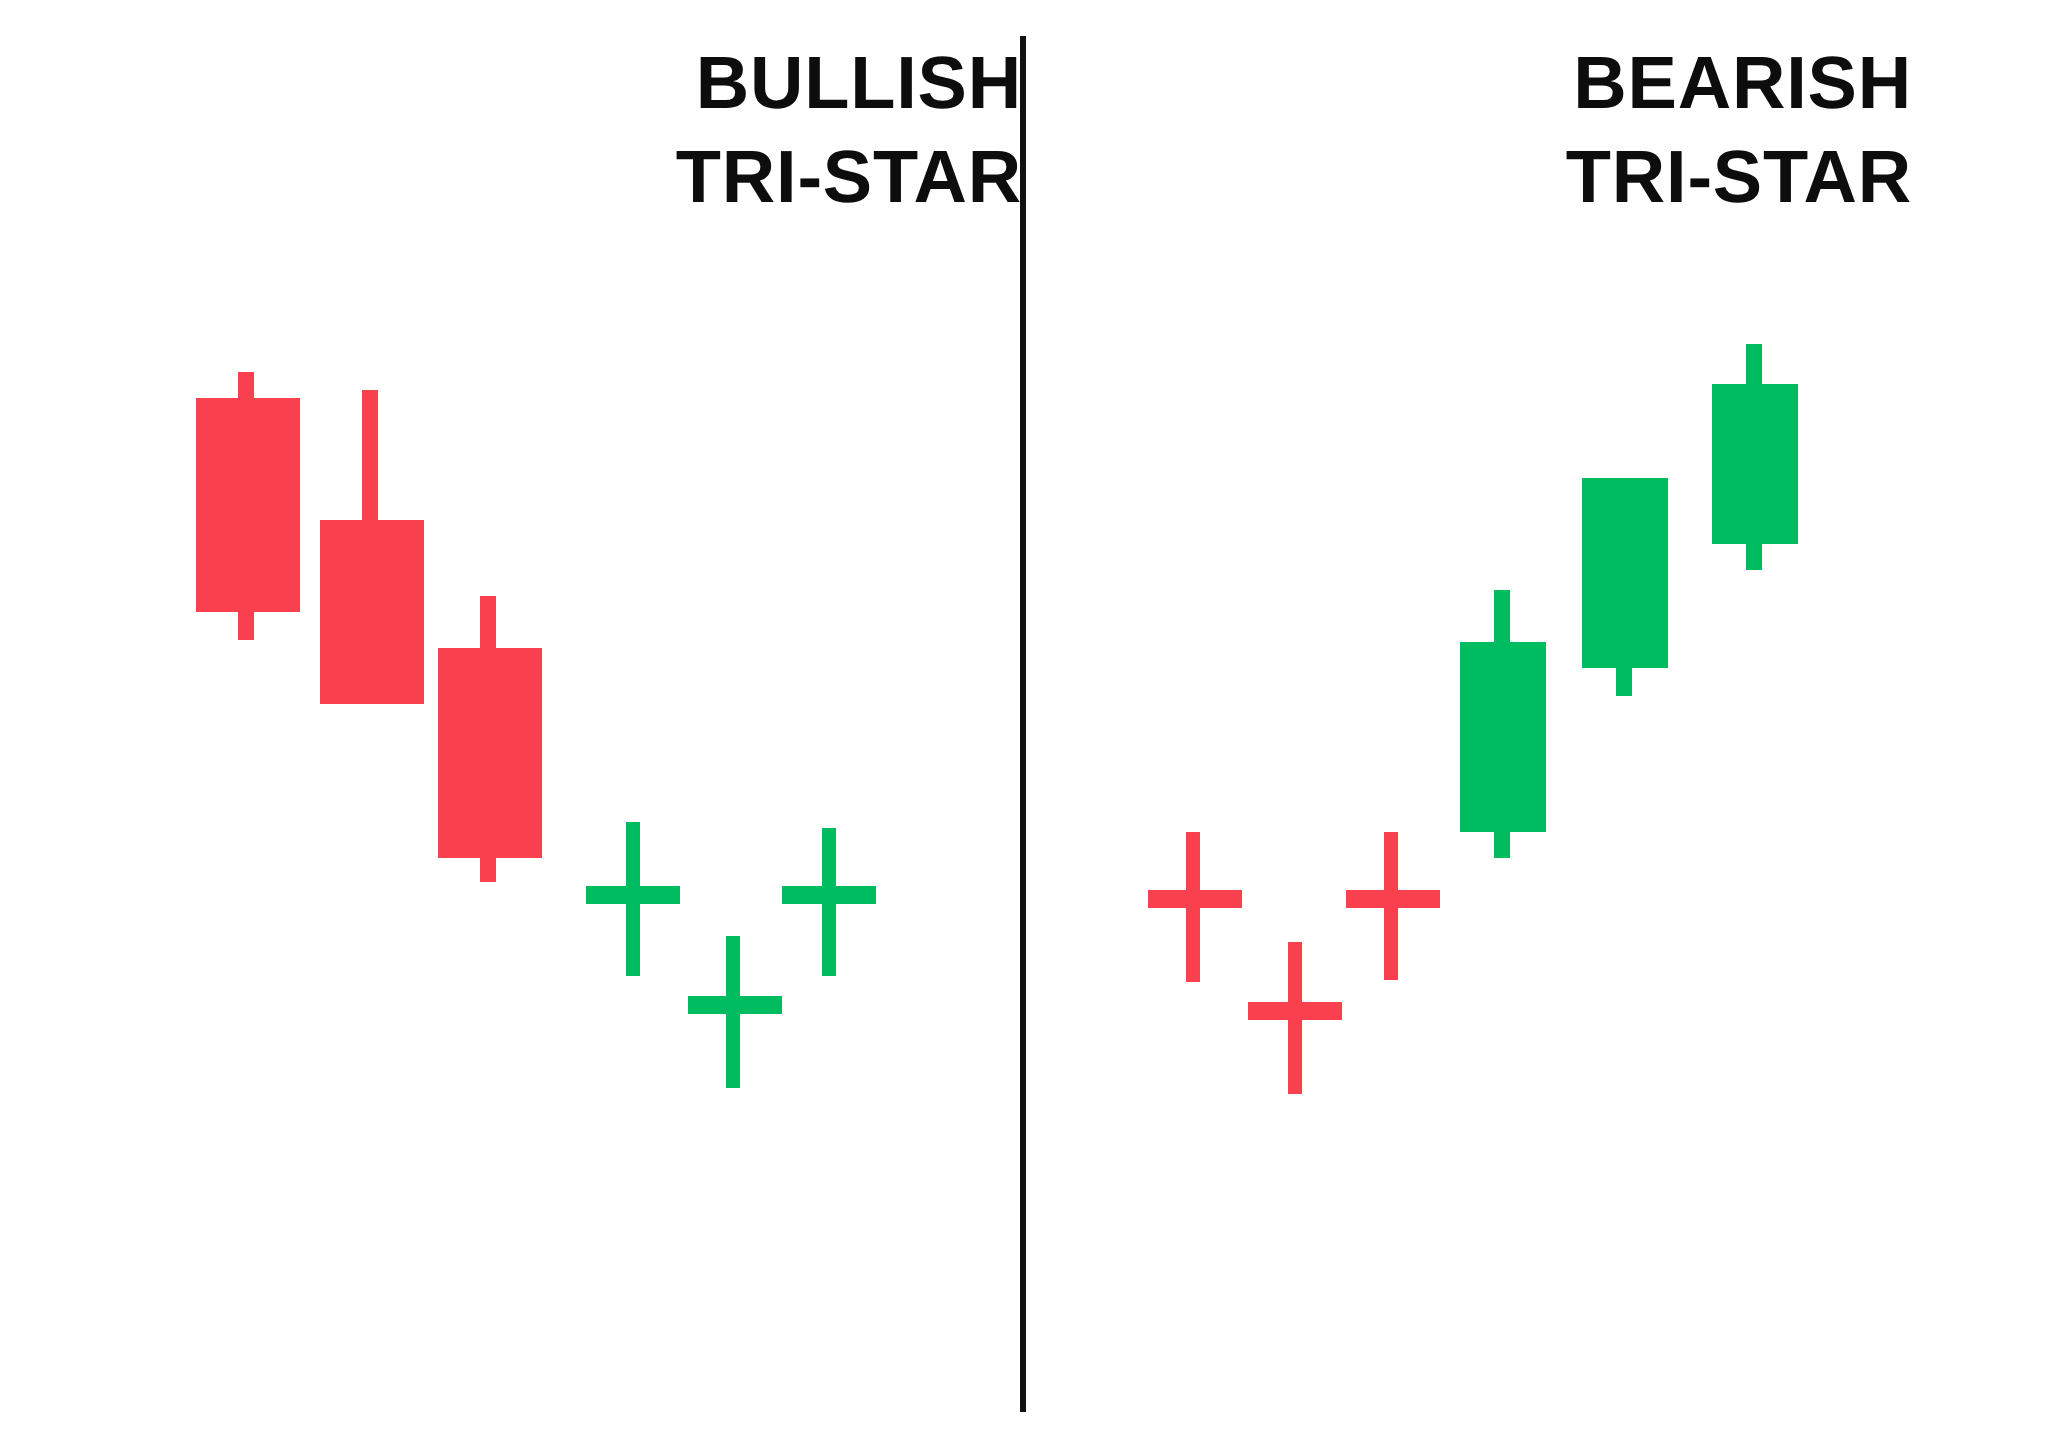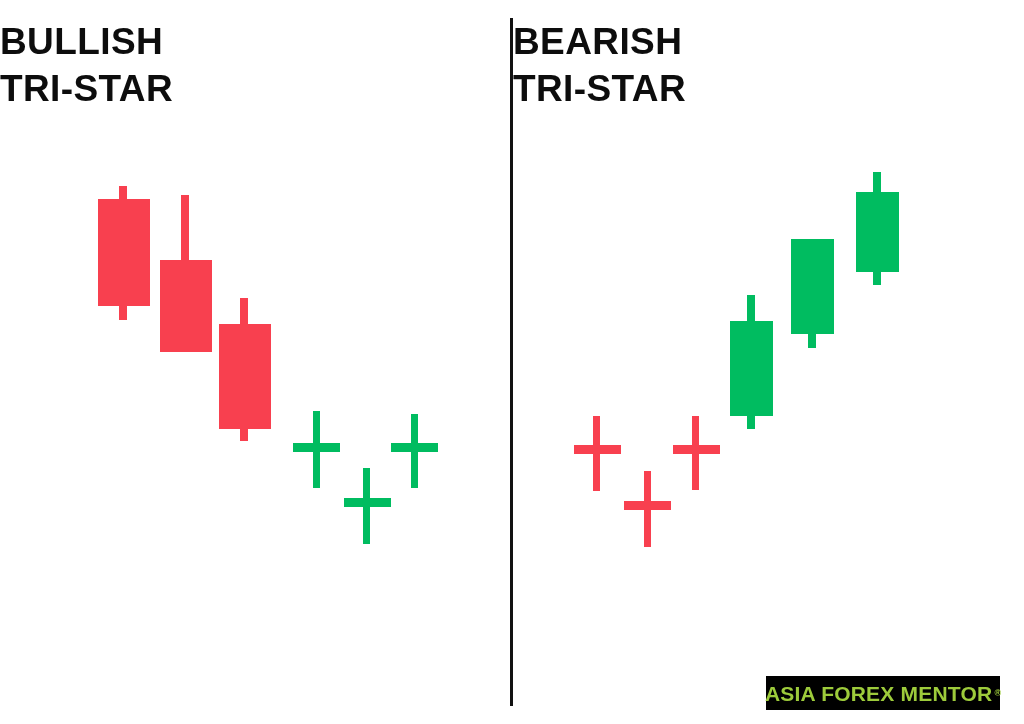--- a/index.html
+++ b/index.html
@@ -24,21 +24,21 @@
     height: 724px;
   }
   #panel-bullish { left: 0; width: 511px; }
   #panel-bearish { left: 513px; width: 443px; }
 
   .panel-title {
     position: absolute;
     top: 18px;
     left: 0;
     width: 100%;
-    text-align: left;
+    text-align: right;
     font-size: 37px;
     font-weight: bold;
     line-height: 1.28;
     letter-spacing: 0.4px;
     color: #0d0d0d;
     white-space: pre-line;
   }
 
   #divider {
     position: absolute;
@@ -141,18 +141,14 @@
           <div style="position: absolute; left: 278px; top: 239px; width: 43px; height: 95px; background: rgb(0, 188, 96);"></div>
         </div>
         <div style="position: absolute;">
           <div style="position: absolute; left: 360px; top: 172px; width: 8px; height: 20px; background: rgb(0, 188, 96);"></div>
           <div style="position: absolute; left: 360px; top: 272px; width: 8px; height: 13px; background: rgb(0, 188, 96);"></div>
           <div style="position: absolute; left: 343px; top: 192px; width: 43px; height: 80px; background: rgb(0, 188, 96);"></div>
         </div>
       </div>
   </div>
 
-  <div id="logo" style="left: 766px; top: 676px; width: 234px; height: 34px; background: rgb(0, 0, 0);">
-    <span id="logo-text" style="color: rgb(157, 203, 59);">ASIA FOREX MENTOR</span>
-      <span id="logo-tm" style="color: rgb(157, 203, 59);">®</span>
-  </div>
 
 </div>
 
 </body></html>

